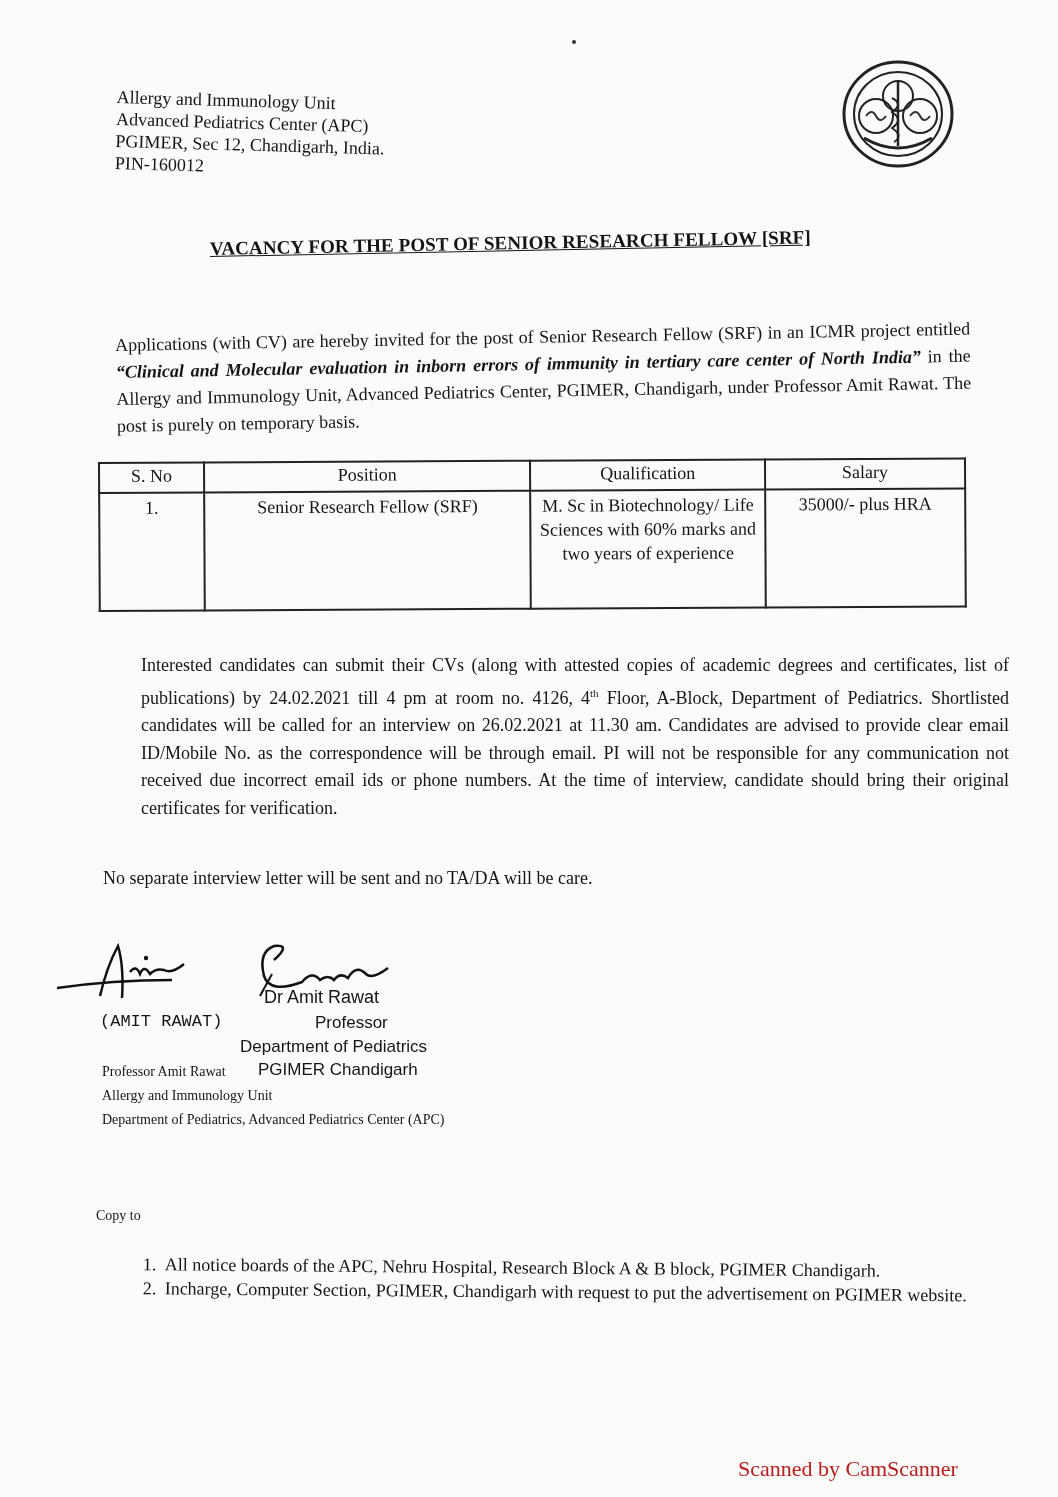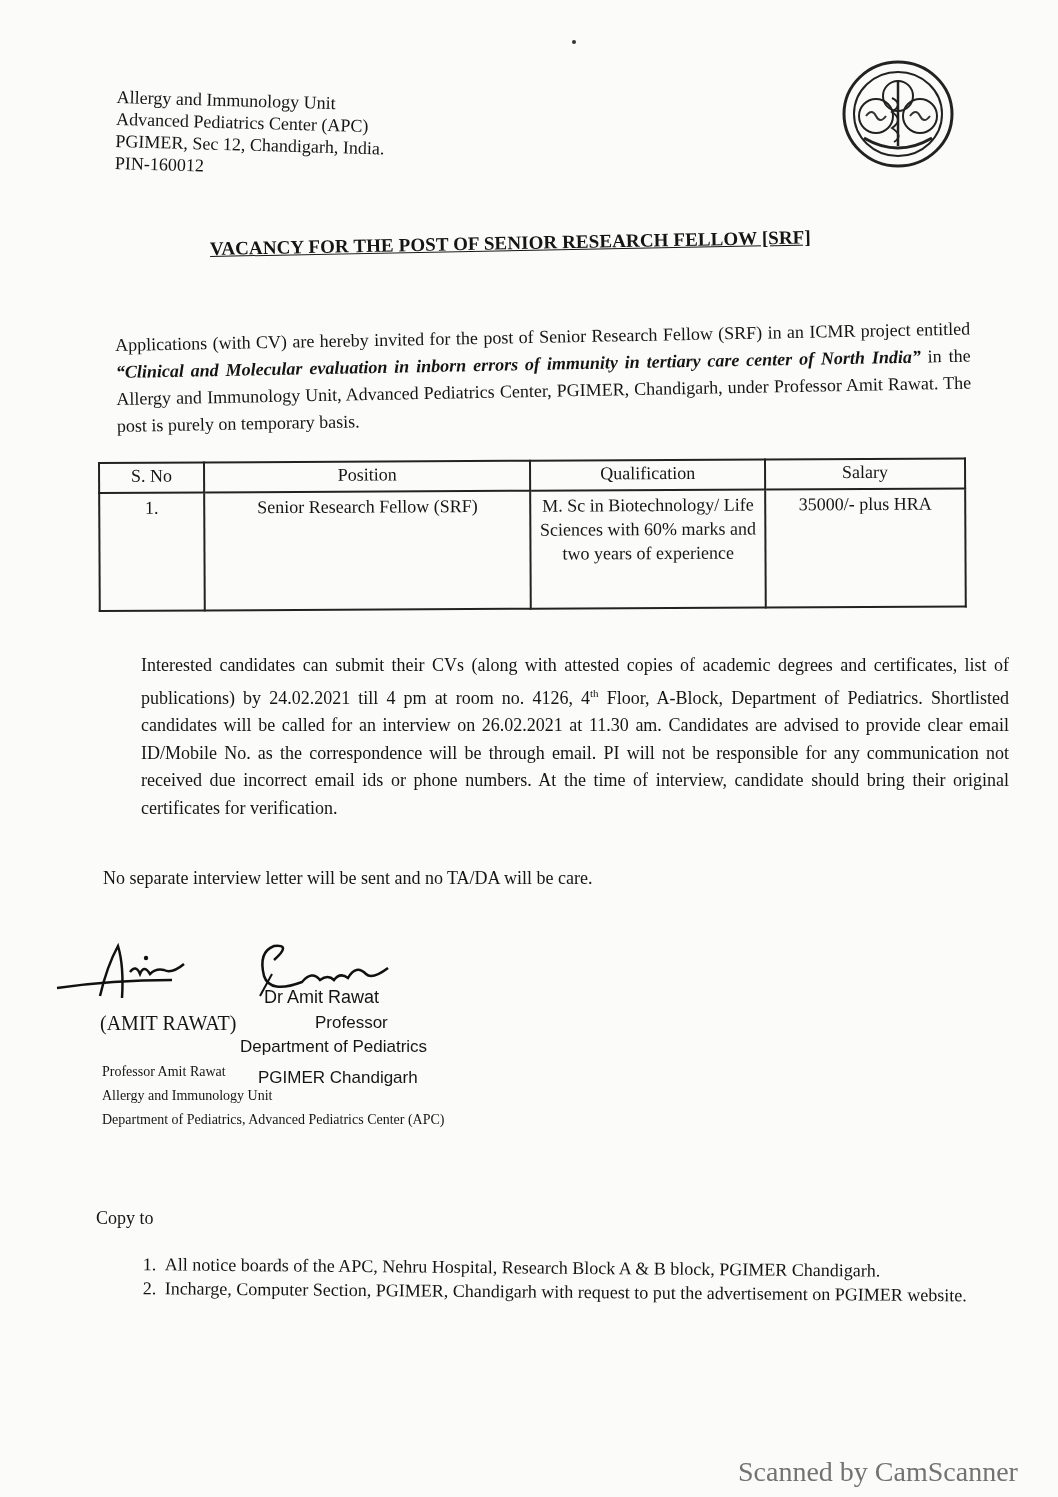--- a/index.html
+++ b/index.html
@@ -21,28 +21,28 @@
   table.vac td { height: 112px; line-height: 24px; }
   .c1 { width: 92px; margin-top: 16px; } .c2 { width: 316px; } .c3 { width: 222px; } .c4 { width: 188px; }
   .para { left: 105px; top: 652px; width: 868px; font-size: 18px; line-height: 27.5px; text-align: justify; margin-left: 36px; }
   .para sup { font-size: 11px; }
   .nosep { left: 103px; top: 868px; font-size: 18px; white-space: nowrap; }
   .sig { left: 52px; top: 936px; width: 420px; height: 70px; }
   .stamp { font-family: "Liberation Sans", "DejaVu Sans", sans-serif; font-size: 17px; white-space: nowrap; }
   .stamp1 { left: 264px; top: 987px; font-size: 18px; }
   .stamp2 { left: 315px; top: 1013px; }
   .stamp3 { left: 240px; top: 1037px; text-align: right; }
-  .stamp4 { left: 258px; top: 1060px; margin-top: 8px; }
-  .amit { left: 100px; top: 1012px; font-size: 20px; white-space: nowrap; }
+  .stamp4 { left: 258px; top: 1060px; }
+  .amit { left: 100px; top: 1012px; font-size: 17px; white-space: nowrap; font-family: Liberation Mono, monospace; }
   .sigblock { left: 102px; top: 1060px; font-size: 14px; line-height: 24px; }
   .sigblock div { white-space: nowrap; }
-  .copyto { left: 96px; top: 1208px; font-size: 18px; }
+  .copyto { left: 96px; top: 1208px; font-size: 14px; }
   ol.copy { position: absolute; left: 127px; top: 1252px; margin: 0; padding: 0 0 0 34px; width: 830px; font-size: 18px; line-height: 24px; transform: rotate(0.5deg); transform-origin: left top; }
   ol.copy li { padding-left: 4px; margin-bottom: 0; }
-  .cam { left: 738px; top: 1456px; font-size: 28px; white-space: nowrap; color: #737373; }
+  .cam { left: 738px; top: 1456px; font-size: 22px; white-space: nowrap; color: #b91c1c; }
   .dot { width: 4px; height: 4px; background: #333; border-radius: 50%; }
 </style>
 </head>
 <body>
 
 <div class="abs addr">
   <div>Allergy and Immunology Unit</div>
   <div>Advanced Pediatrics Center (APC)</div>
   <div>PGIMER, Sec 12, Chandigarh, India.</div>
   <div>PIN-160012</div>

